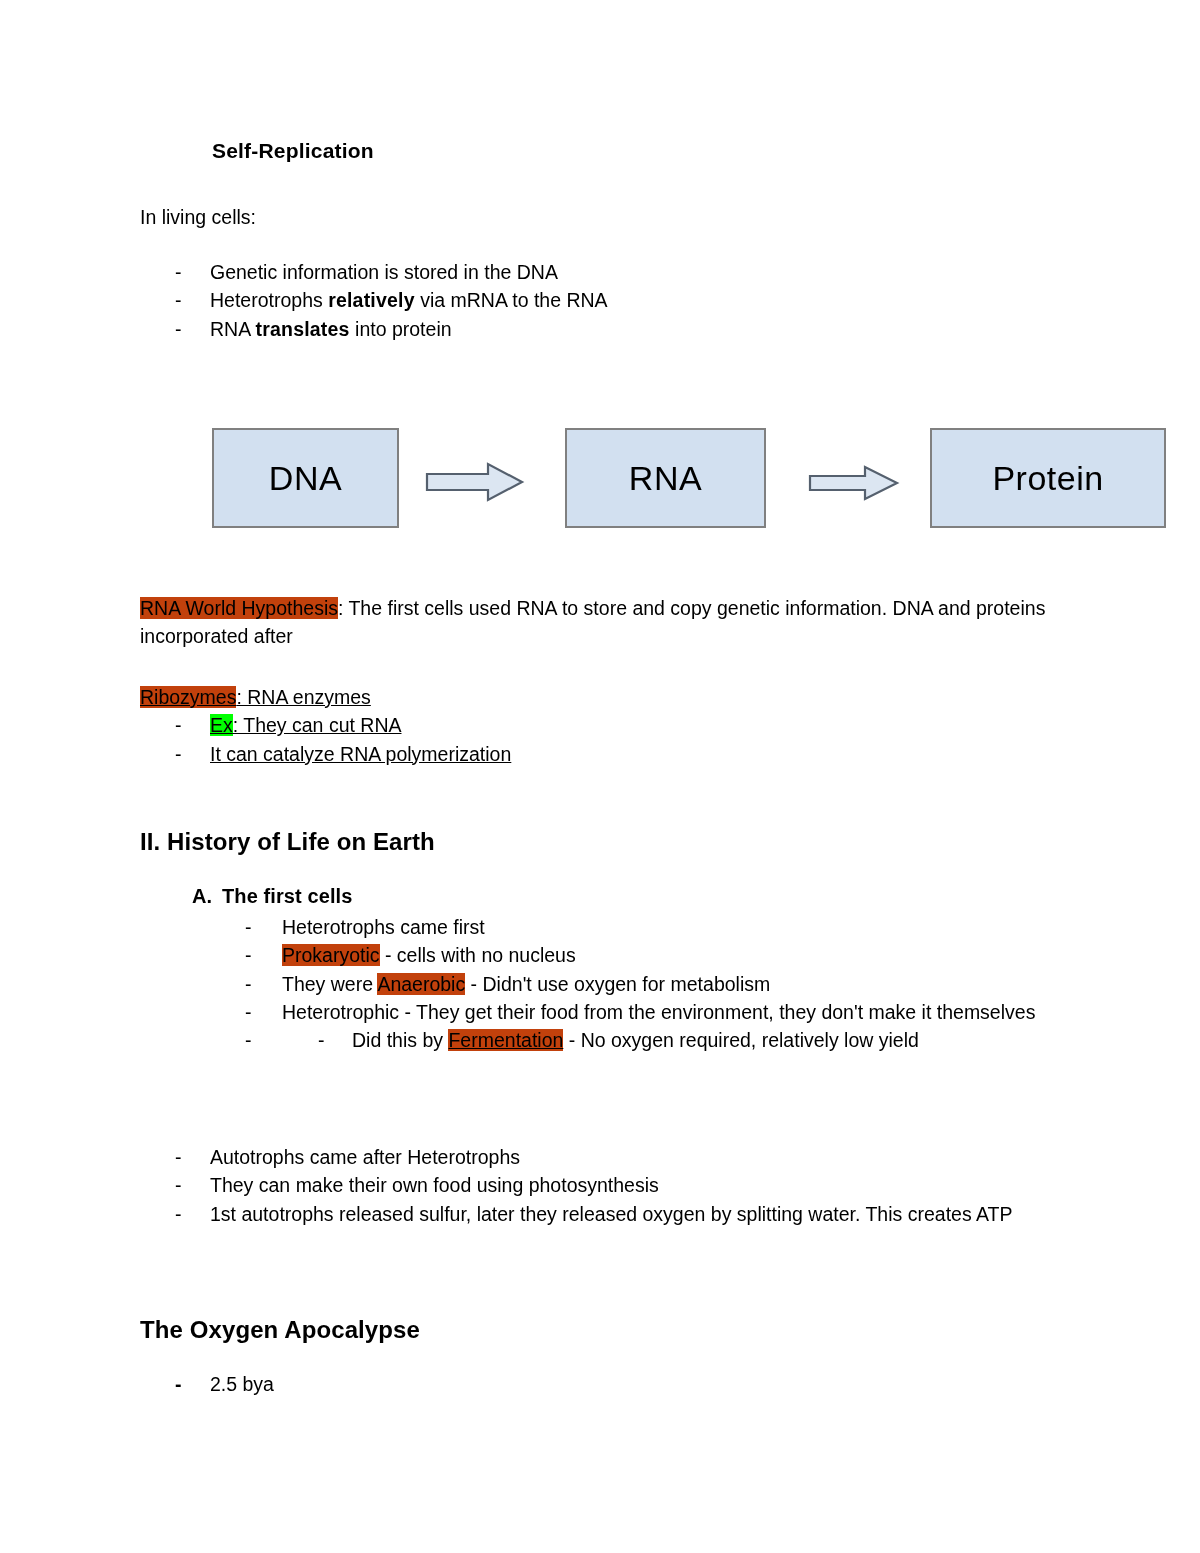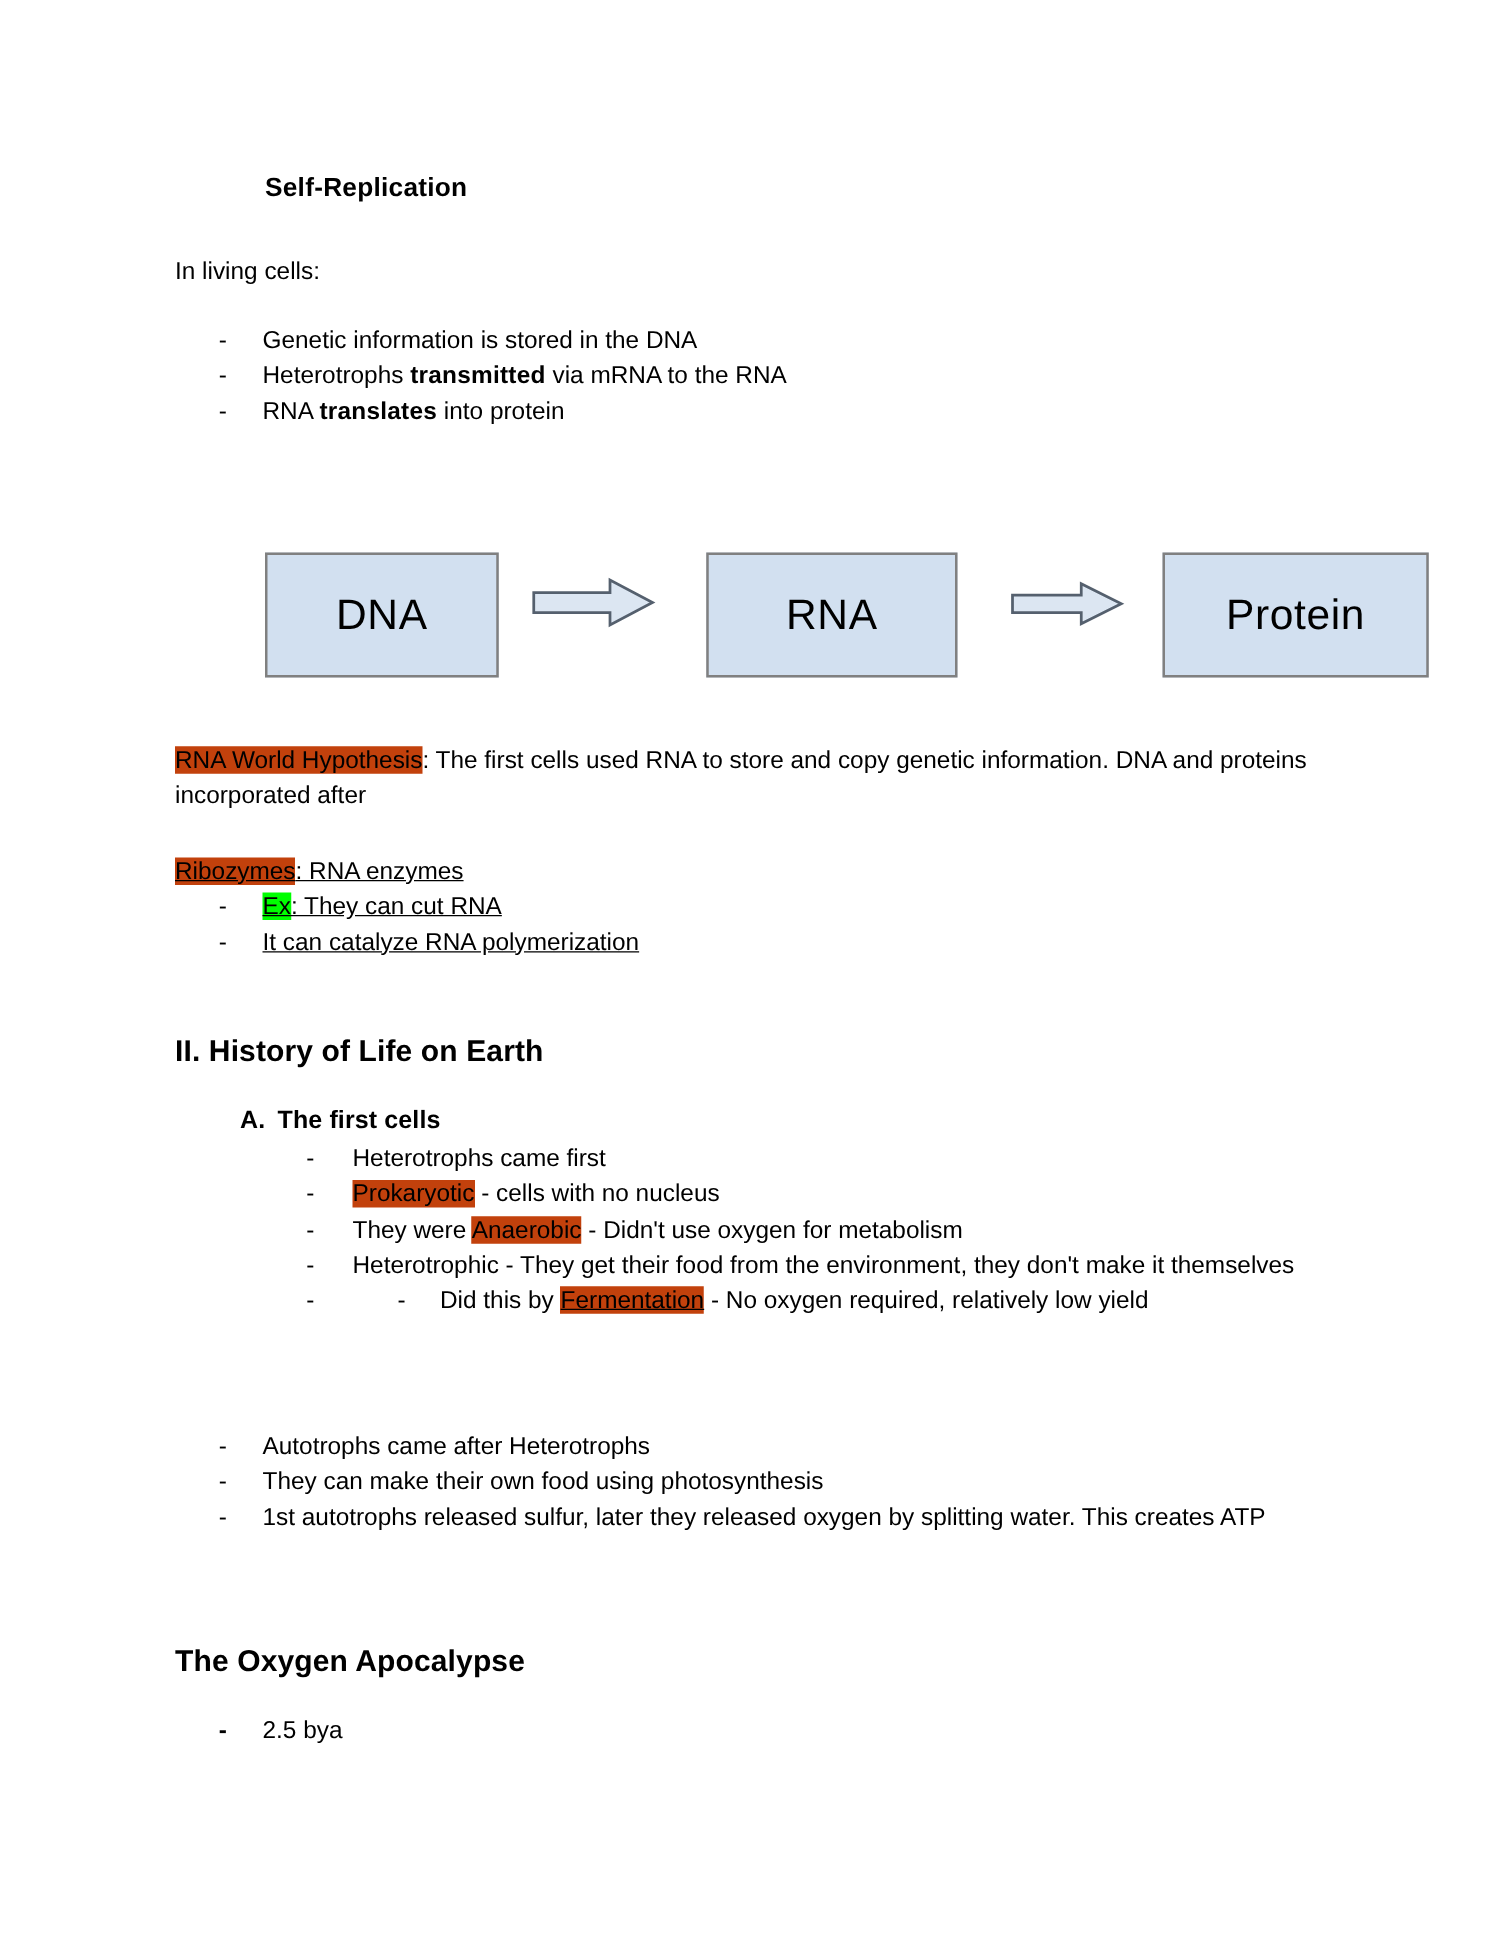--- a/index.html
+++ b/index.html
@@ -107,38 +107,38 @@
   
   .diagram {
     position: absolute;
     left: 0;
     top: 428px;
     width: 1200px;
     height: 110px;
   }
   .node {
     position: absolute;
-    top: 14px;
+    top: 0;
     height: 100px;
     background: #d2e0f0;
     border: 2px solid #808080;
     box-sizing: border-box;
     display: flex;
     align-items: center;
     justify-content: center;
   }
   .node-label {
     font-size: 34px;
     font-weight: normal;
     color: #000000;
     letter-spacing: 0.5px;
   }
   .node-dna     { left: 212px; width: 187px; }
   .node-rna     { left: 565px; width: 201px; }
-  .node-protein { left: 930px; width: 213px; }
+  .node-protein { left: 930px; width: 236px; }
 
   .arrow {
     position: absolute;
     top: 30px;
   }
   .arrow svg { display: block; }
   .arrow-1 { left: 425px; top: 33px; }
   .arrow-2 { left: 808px; top: 36px; }
 </style>
 </head>
@@ -154,21 +154,21 @@
     <h1 class="title">Self-Replication</h1>
   </div>
 
   <div class="doc" style="top:258px;">
     <p class="bullet lvl1">
       <span class="dash">-</span>
       <span class="btext"><span>Genetic information is stored in the DNA</span><b></b><span></span></span>
     </p>
     <p class="bullet lvl1">
       <span class="dash">-</span>
-      <span class="btext"><span>Heterotrophs </span><b>transmitted</b><span> via mRNA to the RNA</span></span>
+      <span class="btext"><span>Heterotrophs </span><b>relatively</b><span> via mRNA to the RNA</span></span>
     </p>
     <p class="bullet lvl1">
       <span class="dash">-</span>
       <span class="btext"><span>RNA </span><b>translates</b><span> into protein</span></span>
     </p>
   </div>
 
   <div class="diagram">
 
     <div class="node node-dna">

